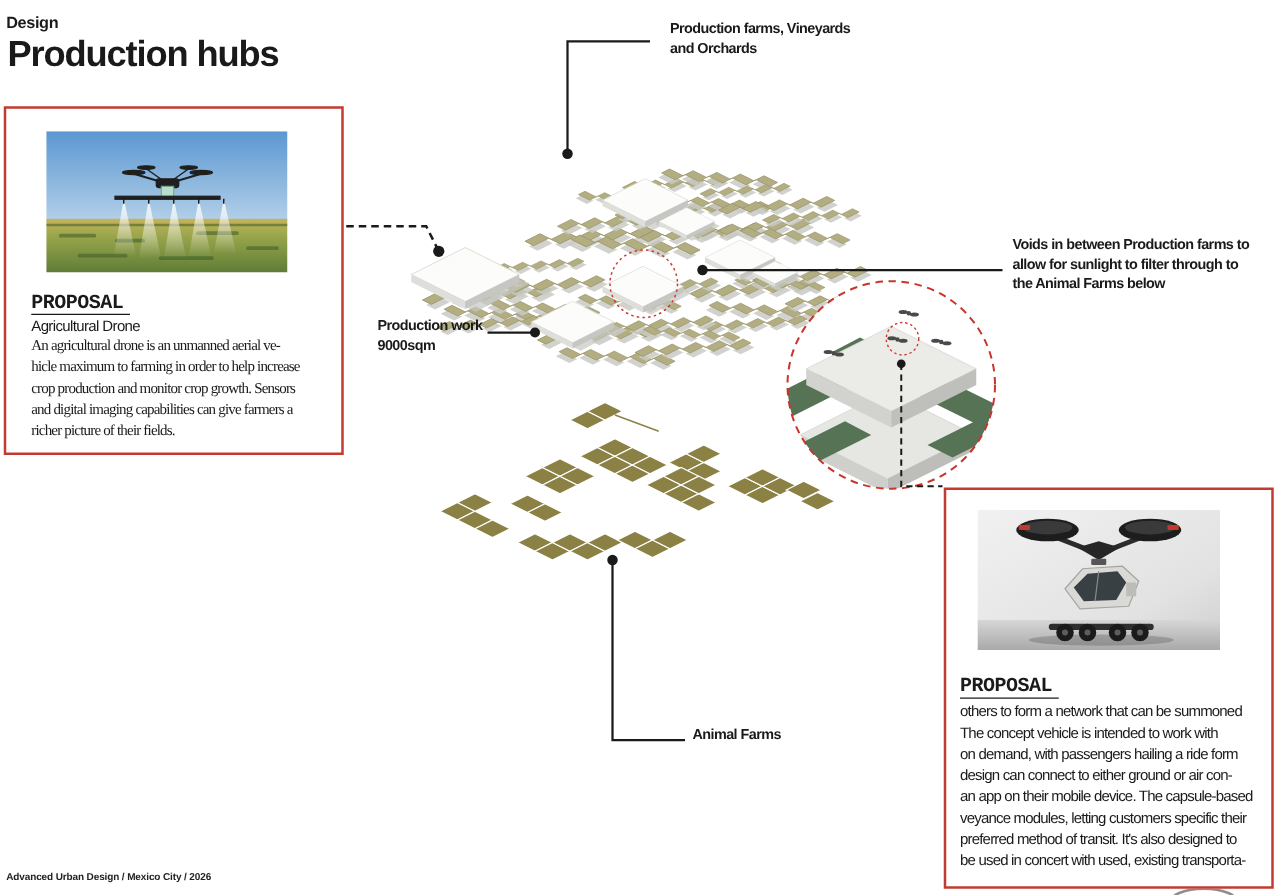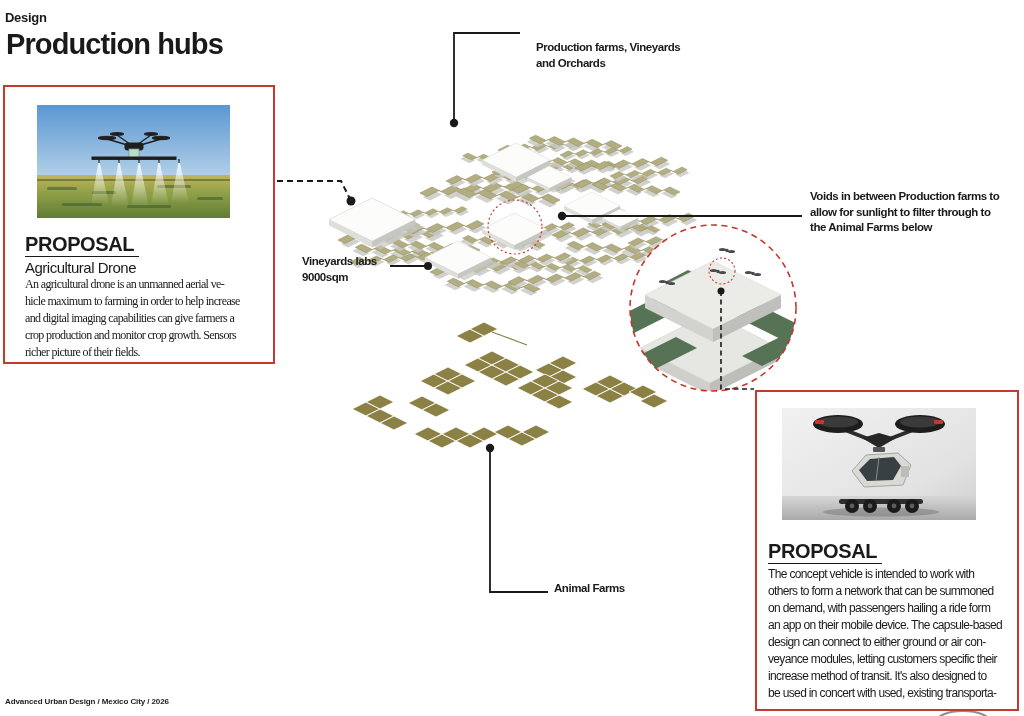--- a/index.html
+++ b/index.html
@@ -4,23 +4,23 @@
 <style>
   html,body{margin:0;padding:0;}
   body{width:1024px;height:716px;position:relative;background:#ffffff;overflow:hidden;
        font-family:"Liberation Sans",sans-serif;color:#1a1a1a;}
   .abs{position:absolute;}
   .eyebrow{font-size:13px;font-weight:bold;letter-spacing:-0.3px;}
   .title{font-size:29px;font-weight:bold;letter-spacing:-0.9px;}
   .lbl{font-size:11.5px;font-weight:bold;letter-spacing:-0.45px;line-height:15.5px;}
   .footer{font-size:8px;font-weight:bold;letter-spacing:-0.1px;color:#222;}
   .propbox{border:2px solid #c23b30;background:#fff;box-sizing:border-box;}
-  .prop-heading{font-size:20px;font-weight:bold;letter-spacing:-0.4px;
-                border-bottom:1.5px solid #1a1a1a;display:inline-block;padding-right:5px;}
-  .prop-sub{font-size:15px;letter-spacing:-0.5px;margin-top:2px;}
+  .prop-heading{font-size:16px;font-weight:bold;letter-spacing:-0.4px;
+                border-bottom:1.5px solid #1a1a1a;display:inline-block;padding-right:5px;font-family:Liberation Mono, monospace;}
+  .prop-sub{font-size:12px;letter-spacing:-0.5px;margin-top:2px;}
   .prop-body{font-size:12px;letter-spacing:-0.65px;line-height:17px;}
   .photo{display:block;}
   svg{display:block;}
 </style>
 </head>
 <body>
 
 <svg class="abs" style="left:0;top:0;" width="1024" height="716" viewBox="0 0 1024 716">
   <defs>
     <path id="zz" d="M0 0 l12 -6 l9 4.5 l12 -6 l9 4.5 l12 -6 l9 4.5 l12 -6 l9 4.5 l12 -6 l7 3.5 l-12 6 l-9 -4.5 l-12 6 l-9 -4.5 l-12 6 l-9 -4.5 l-12 6 l-9 -4.5 l-12 6 z"></path>
@@ -245,22 +245,22 @@
         <line x1="142" y1="54" x2="142" y2="58"></line>
       </g>
     </g>
   </svg>
   <div class="abs" style="left:20px;top:146px;">
     <div class="prop-heading">PROPOSAL</div>
     <div class="prop-sub">Agricultural Drone</div>
     <div class="prop-body" style="width:248px;font-family:Liberation Serif, serif;">
       <div>An agricultural drone is an unmanned aerial ve-</div>
       <div>hicle maximum to farming in order to help increase</div>
+      <div>crop production and monitor crop growth. Sensors</div>
       <div>and digital imaging capabilities can give farmers a</div>
-      <div>crop production and monitor crop growth. Sensors</div>
       <div>richer picture of their fields.</div>
     </div>
   </div>
 </div>
 
 <div class="abs propbox" style="left:755px;top:390px;width:264px;height:321px;">
   <svg class="photo abs" style="left:25px;top:16px;" width="194" height="112" viewBox="0 0 194 112">
     <defs>
       <linearGradient id="studio" x1="0" y1="0" x2="1" y2="1">
         <stop offset="0" stop-color="#f1f1f1"></stop>
@@ -303,39 +303,39 @@
         <circle cx="130" cy="98" r="7" fill="#1b1b1b"></circle>
       <circle cx="70" cy="98" r="2.4" fill="#5d5d5d"></circle>
         <circle cx="88" cy="98" r="2.4" fill="#5d5d5d"></circle>
       <circle cx="112" cy="98" r="2.4" fill="#5d5d5d"></circle>
         <circle cx="130" cy="98" r="2.4" fill="#5d5d5d"></circle>
     </g>
   </svg>
   <div class="abs" style="left:11px;top:148px;">
     <div class="prop-heading">PROPOSAL</div>
     <div class="prop-body" style="width:246px;margin-top:2px;">
+      <div>others to form a network that can be summoned</div>
       <div>The concept vehicle is intended to work with</div>
-      <div>others to form a network that can be summoned</div>
       <div>on demand, with passengers hailing a ride form</div>
+      <div>design can connect to either ground or air con-</div>
       <div>an app on their mobile device. The capsule-based</div>
-      <div>design can connect to either ground or air con-</div>
       <div>veyance modules, letting customers specific their</div>
-      <div>increase method of transit. It's also designed to</div>
+      <div>preferred method of transit. It's also designed to</div>
       <div>be used in concert with used, existing transporta-</div>
     </div>
   </div>
 </div>
 
-<div class="abs lbl" style="left:536px;top:40px;">
+<div class="abs lbl" style="left:536px;top:16px;">
   <div>Production farms, Vineyards</div>
   <div>and Orchards</div>
 </div>
 
 <div class="abs lbl" style="left:302px;top:254px;">
-  <div>Vineyards labs</div>
+  <div>Production work</div>
   <div>9000sqm</div>
 </div>
 
 <div class="abs lbl" style="left:810px;top:189px;">
   <div>Voids in between  Production farms to</div>
   <div>allow for sunlight to filter through to</div>
   <div>the Animal Farms below</div>
 </div>
 
 <div class="abs lbl" style="left:554px;top:581px;">Animal Farms</div>

